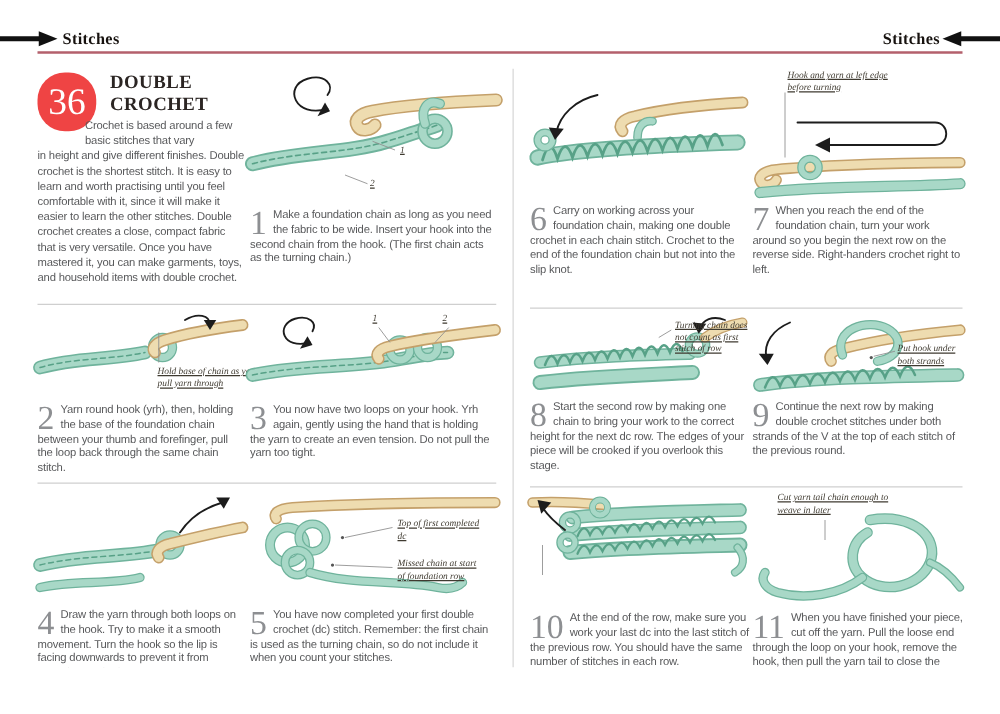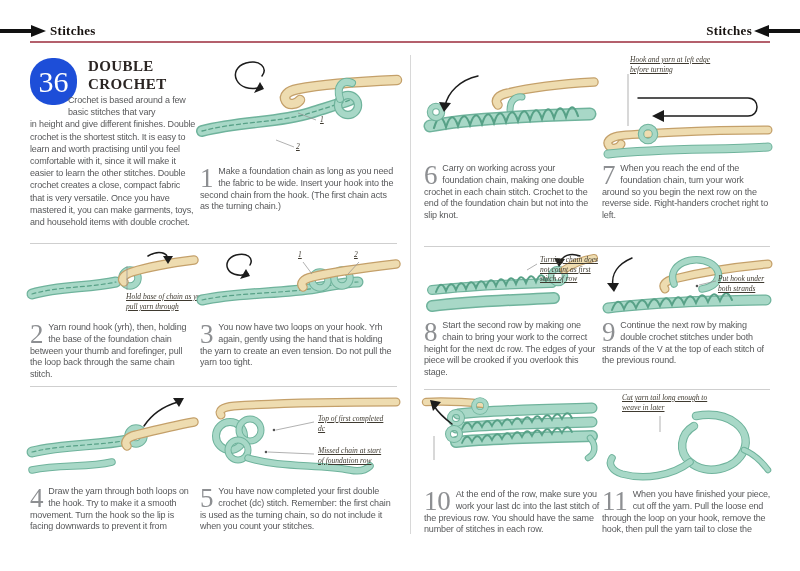--- a/index.html
+++ b/index.html
@@ -2,21 +2,21 @@
 <html><head>
 <meta charset="utf-8">
 <style>
   html,body{margin:0;padding:0;background:#fff;}
   #spread{position:relative;width:800px;height:534px;background:#fff;overflow:hidden;
           font-family:"Liberation Sans",sans-serif;color:#58595b;}
   .hdr{position:absolute;top:24px;font:700 13px/14px "Liberation Serif",serif;color:#17120f;letter-spacing:.3px;}
   .rule{position:absolute;height:2px;background:#b4606c;}
   .vrule{position:absolute;width:1px;background:#d8d8d8;}
   .hdiv{position:absolute;height:1px;background:#cfcfcf;}
-  .badge{position:absolute;left:30px;top:58px;width:47px;height:47px;background:#1d4ed8;
+  .badge{position:absolute;left:30px;top:58px;width:47px;height:47px;background:#ef4444;
          color:#fff;font:400 30px/47px "Liberation Serif",serif;text-align:center;border-radius:22px;}
   .title{position:absolute;left:88px;top:57px;font:700 15px/18px "Liberation Serif",serif;
          color:#2b2523;letter-spacing:.4px;}
   .intro{position:absolute;left:30px;top:94px;width:166px;font-size:9px;line-height:12.2px;letter-spacing:-.15px;}
   .intro .indent{display:block;margin-left:38px;}
   .step{position:absolute;font-size:9px;line-height:11.8px;letter-spacing:-.15px;color:#58595b;}
   .snum{float:left;font:400 27px/22px "Liberation Serif",serif;color:#8d8f92;margin:1px 5px 0 0;}
   .ann{position:absolute;font:italic 7.5px/9.5px "Liberation Serif",serif;color:#3f3a30;text-decoration:underline;}
   .pgnum{position:absolute;font:400 10.5px/12px "Liberation Serif",serif;color:#3a3a3a;}
   .fig{position:absolute;}
@@ -252,21 +252,21 @@
     <svg viewBox="0 0 168 92">
       <path class="yd" stroke-width="8.5" d="M94,24 C128,18 150,38 142,58 C134,78 104,84 88,70 C76,60 78,42 92,34"></path>
       <path class="yl" stroke-width="6.5" d="M94,24 C128,18 150,38 142,58 C134,78 104,84 88,70 C76,60 78,42 92,34"></path>
       <path class="yd" stroke-width="7.5" d="M88,70 C70,84 42,88 20,82 C10,79 6,72 10,66"></path>
       <path class="yl" stroke-width="5.5" d="M88,70 C70,84 42,88 20,82 C10,79 6,72 10,66"></path>
       <path class="yd" stroke-width="6.5" d="M142,58 C152,62 160,70 166,78"></path>
       <path class="yl" stroke-width="4.5" d="M142,58 C152,62 160,70 166,78"></path>
       <line class="ld" x1="58" y1="24" x2="58" y2="40"></line>
     </svg>
   </div>
-  <div class="ann" style="left:622px;top:393px;width:102px">Cut yarn tail long enough to weave in later</div>
+  <div class="ann" style="left:622px;top:393px;width:102px">Cut yarn tail chain enough to weave in later</div>
 
   <div class="hdiv" style="left:30px;top:243px;width:367px"></div>
   <div class="hdiv" style="left:30px;top:386px;width:367px"></div>
   <div class="hdiv" style="left:424px;top:246px;width:346px"></div>
   <div class="hdiv" style="left:424px;top:389px;width:346px"></div>
 
   <div class="step" style="left:200px;top:166px;width:196px">
     <span class="snum">1</span>
     <span>Make a foundation chain as long as you need the fabric to be wide. Insert your hook into the second chain from the hook. (The first chain acts as the turning chain.)</span>
   </div>

